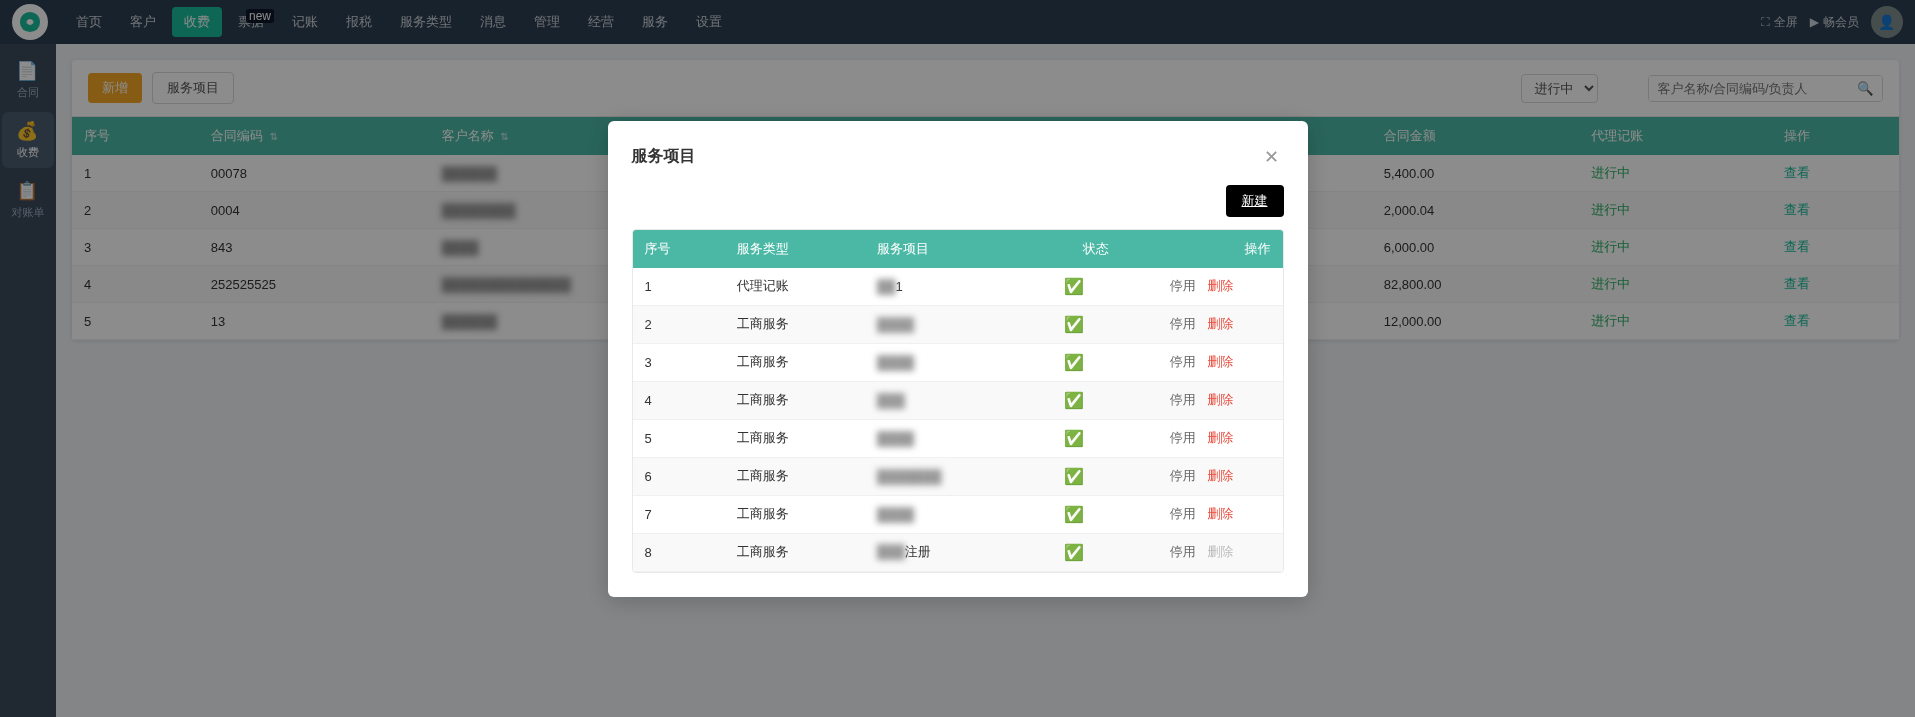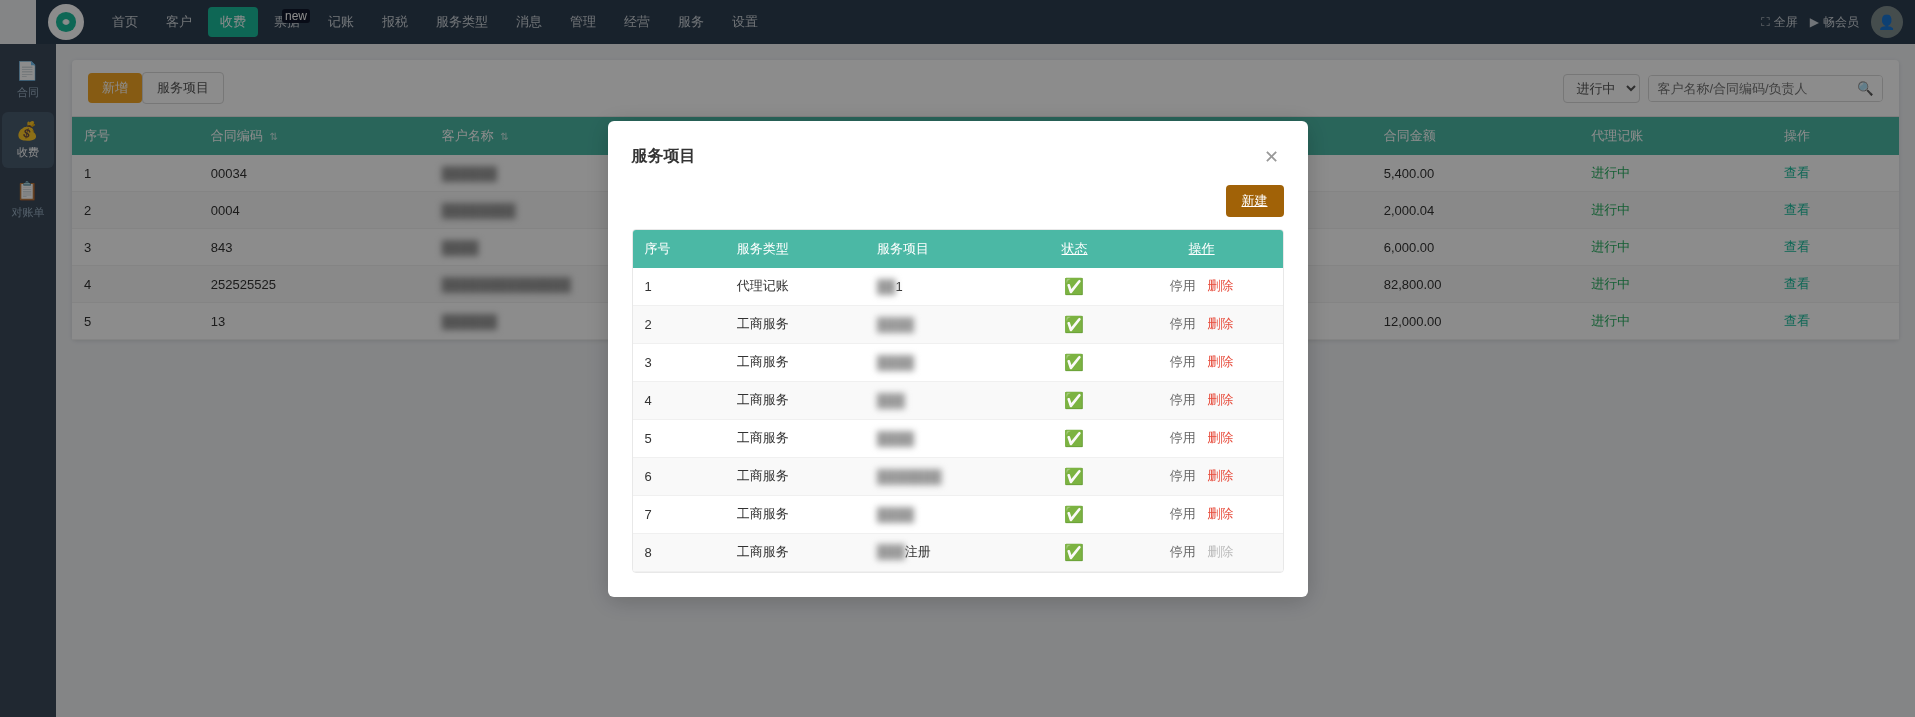--- a/index.html
+++ b/index.html
@@ -2,21 +2,21 @@
 <html><head>
   <meta charset="utf-8">
   <style>
     * { box-sizing: border-box; margin: 0; padding: 0; }
     body { font-family: "Microsoft YaHei", "PingFang SC", sans-serif; font-size: 13px; background: #f0f2f5; min-width: 1915px; min-height: 717px; overflow: hidden; }
 
     
     .top-nav {
       display: flex; align-items: center;
       background: #2d3e50; height: 44px; padding: 0 12px;
-      position: fixed; top: 0; left: 0; right: 0; z-index: 1000; margin-left: 36px;
+      position: fixed; top: 0; left: 0; right: 0; z-index: 1000;
     }
     .top-nav-logo {
       width: 36px; height: 36px; border-radius: 50%;
       background: #fff; display: flex; align-items: center; justify-content: center;
       margin-right: 16px; flex-shrink: 0;
     }
     .top-nav-logo svg { width: 22px; height: 22px; }
     .top-nav-items { display: flex; align-items: center; gap: 4px; flex: 1; }
     .nav-item {
       color: #cdd4da; padding: 6px 12px; border-radius: 4px;
@@ -62,39 +62,39 @@
     }
 
     
     .contract-panel {
       background: #fff; border-radius: 4px;
       box-shadow: 0 1px 4px rgba(0,0,0,0.1);
     }
 
     
     .panel-toolbar {
-      display: flex; align-items: center; padding: 12px 16px; gap: 0;
+      display: flex; align-items: center; padding: 12px 16px; gap: 10px;
       border-bottom: 1px solid #e8e8e8;
     }
     .btn-new {
       background: #f5a623; color: #fff; border: none;
       padding: 6px 14px; border-radius: 4px; cursor: pointer; font-size: 13px;
     }
     .btn-service {
       background: #fff; color: #555; border: 1px solid #d9d9d9;
       padding: 6px 14px; border-radius: 4px; cursor: pointer; font-size: 13px;
     }
     .toolbar-right { margin-left: auto; display: flex; align-items: center; gap: 8px; }
     .status-select {
       border: 1px solid #d9d9d9; padding: 5px 8px; border-radius: 4px;
       font-size: 13px; color: #555; cursor: pointer; background: #fff;
     }
     .search-box {
       display: flex; align-items: center; border: 1px solid #d9d9d9;
-      border-radius: 4px; overflow: hidden;
+      border-radius: 4px; overflow: hidden; margin-left: 42px;
     }
     .search-input {
       border: none; padding: 5px 8px; font-size: 13px; outline: none;
       width: 200px; color: #555;
     }
     .search-btn {
       background: #fff; border: none; padding: 5px 8px; cursor: pointer;
       color: #888;
     }
 
@@ -138,34 +138,34 @@
       display: flex; align-items: center; justify-content: space-between;
       margin-bottom: 16px;
     }
     .modal-title { font-size: 16px; font-weight: bold; color: #333; }
     .modal-close {
       width: 24px; height: 24px; display: flex; align-items: center; justify-content: center;
       cursor: pointer; color: #999; font-size: 18px; border-radius: 4px;
     }
     .modal-toolbar { display: flex; justify-content: flex-end; margin-bottom: 12px; }
     .btn-new-modal {
-      background: #a16207; color: #fff; border: none;
+      background: #000000; color: #fff; border: none;
       padding: 7px 16px; border-radius: 4px; cursor: pointer; font-size: 13px; text-decoration: underline;
     }
 
     
     .service-table-wrap {
       flex: 1; overflow-y: auto; border: 1px solid #e8e8e8; border-radius: 4px;
     }
     .service-table { width: 100%; border-collapse: collapse; }
     .service-table thead tr { background: #4bb8a5; color: #fff; }
     .service-table thead th {
       padding: 10px 12px; text-align: left; font-weight: normal; font-size: 13px;
     }
-    .service-table thead th.center { text-align: center; text-decoration: underline; }
+    .service-table thead th.center { text-align: right; }
     .service-table tbody tr { border-bottom: 1px solid #f0f0f0; }
     .service-table tbody tr:nth-child(even) { background: #f9f9f9; }
     .service-table tbody tr:nth-child(odd) { background: #fff; }
     .service-table tbody td { padding: 9px 12px; font-size: 13px; color: #333; }
     .service-table tbody td.center { text-align: center; }
     .check-icon { color: #1abc9c; font-size: 16px; }
     .action-stop { color: #666; cursor: pointer; margin-right: 8px; }
     .action-delete { color: #e74c3c; cursor: pointer; }
     .action-delete-gray { color: #bbb; cursor: pointer; }
   </style>
@@ -253,21 +253,21 @@
           <th>服务项目 <span class="sort-icon">▼</span></th>
           <th>服务期限起止 <span class="sort-icon">▼</span></th>
           <th>合同金额</th>
           <th>代理记账</th>
           <th>操作</th>
         </tr>
       </thead>
       <tbody>
         <tr>
           <td>1</td>
-          <td>00034</td>
+          <td>00078</td>
           <td><span class="blurred">██████</span></td>
           <td>小规模记账</td>
           <td>202305-202404</td>
           <td>5,400.00</td>
           <td><span class="status-active">进行中</span></td>
           <td><a class="action-link">查看</a></td>
         </tr>
         <tr>
           <td>2</td>
           <td>0004</td>

